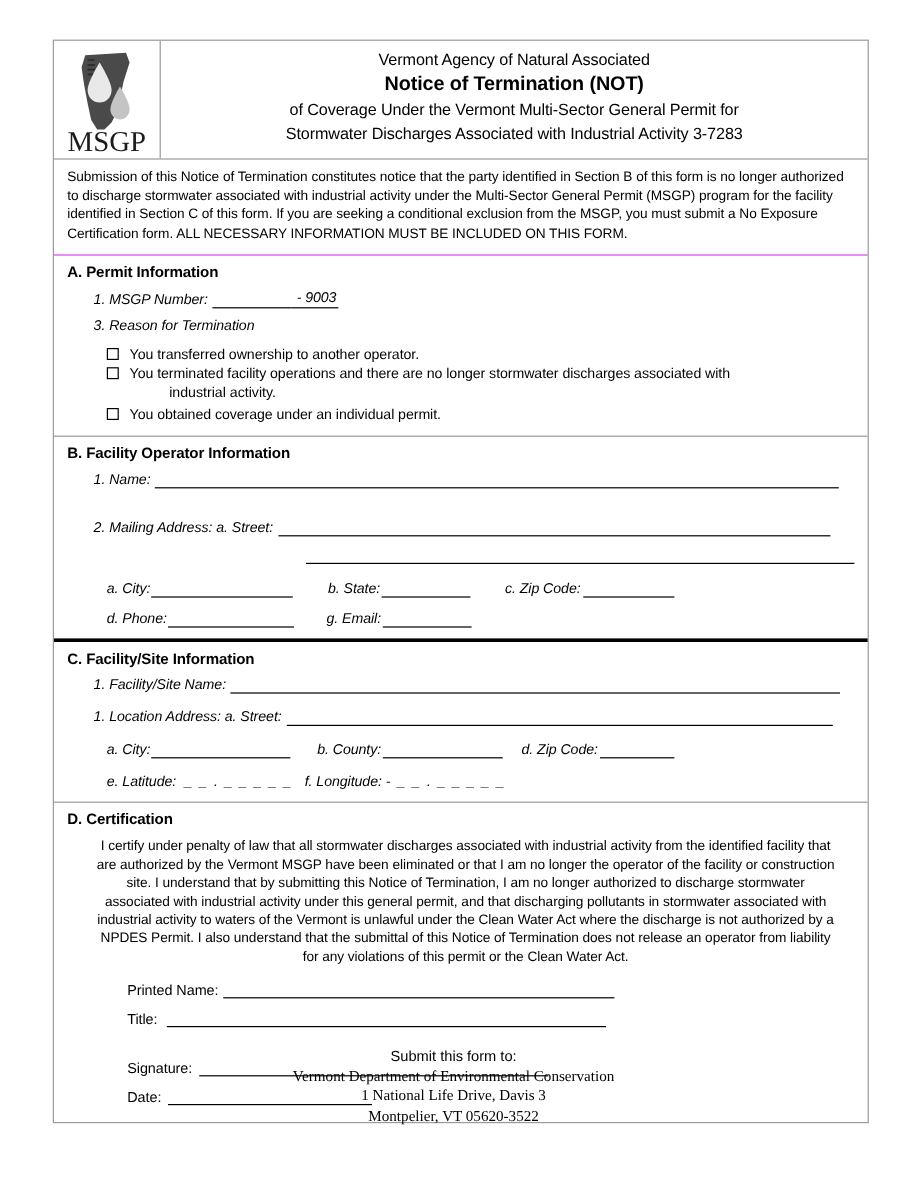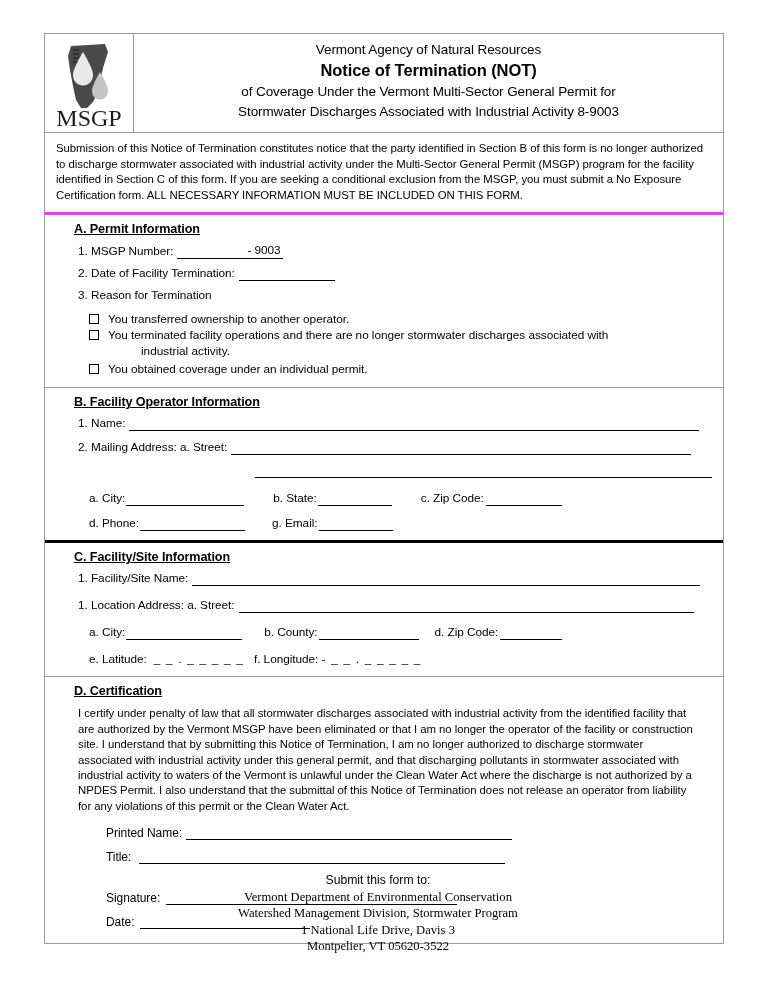--- a/index.html
+++ b/index.html
@@ -80,47 +80,47 @@
     letter-spacing: -0.1px;
     text-align: center;
   }
 
   
   .intro {
     padding: 8px 11px 9px 11px;
     font-size: 11.4px;
     line-height: 15.6px;
     text-align: left;
-    border-bottom: 3px solid #d946ef;
+    border-bottom: 1px solid #d946ef;
     letter-spacing: -0.05px;
   }
 
   
   .section {
     padding: 7px 11px 9px 11px;
     box-sizing: border-box;
   }
   .divider-thin { border-bottom: 1px solid #9a9a9a; }
   .divider-thick { border-bottom: 3px solid #000000; }
 
   .sec-title {
     font-size: 12.6px;
     font-weight: bold;
-    margin: 0 0 4px 18px;
+    margin: 0 0 4px 0;
     letter-spacing: -0.1px;
-    text-decoration: underline;
   }
 
   .row {
     display: flex;
     align-items: flex-end;
     font-size: 11.8px;
     line-height: 16px;
     margin-top: 6px;
     letter-spacing: -0.05px;
+    font-style: italic;
   }
 
   .lbl { white-space: nowrap; }
   .indent1 { padding-left: 22px; }
 
   
   .rule {
     display: inline-block;
     border-bottom: 1.6px solid #000;
     height: 12px;
@@ -155,21 +155,21 @@
     letter-spacing: 1.2px;
     font-size: 11.8px;
     white-space: nowrap;
   }
 
   
   .cert-body {
     font-size: 11.4px;
     line-height: 15.4px;
     padding: 4px 14px 0 22px;
-    text-align: left;
+    text-align: center;
     letter-spacing: -0.05px;
   }
 
   .sig-block { padding-left: 22px; margin-top: 12px; }
   .sig-row {
     display: flex;
     align-items: flex-end;
     font-size: 12px;
     margin-top: 10px;
     letter-spacing: -0.05px;
@@ -216,42 +216,38 @@
             <path d="M30 14 C30 14 20 30 20 37 C20 43 24.5 47.5 30 47.5 C35.5 47.5 40 43 40 37 C40 30 30 14 30 14 Z" fill="#e9e9e9"></path>
 
             <path d="M47 34 C47 34 39 47 39 53 C39 58 42.6 61.5 47 61.5 C51.4 61.5 55 58 55 53 C55 47 47 34 47 34 Z" fill="#c4c4c4"></path>
 
             <text x="36" y="88" text-anchor="middle" font-family="Liberation Serif, serif" font-size="24" fill="#1c1c1c">MSGP</text>
           </svg>
         </div>
       </div>
 
       <div class="title-cell">
-        <div class="title-line-1">Vermont Agency of Natural Resources</div>
+        <div class="title-line-1">Vermont Agency of Natural Associated</div>
         <div class="title-line-2">Notice of Termination (NOT)</div>
         <div class="title-line-3">of Coverage Under the Vermont Multi-Sector General Permit for</div>
-        <div class="title-line-4">Stormwater Discharges Associated with Industrial Activity 8-9003</div>
+        <div class="title-line-4">Stormwater Discharges Associated with Industrial Activity 3-7283</div>
       </div>
     </div>
 
     <div class="intro">Submission of this Notice of Termination constitutes notice that the party identified in Section B of this form is no longer authorized to discharge stormwater associated with industrial activity under the Multi-Sector General Permit (MSGP) program for the facility identified in Section C of this form. If you are seeking a conditional exclusion from the MSGP, you must submit a No Exposure Certification form.  ALL NECESSARY INFORMATION MUST BE INCLUDED ON THIS FORM.</div>
 
     <div class="section divider-thin">
       <div class="sec-title">A. Permit Information</div>
 
       <div class="row indent1">
         <span class="lbl">1. MSGP Number:</span>
         <span class="rule" style="width:66px"></span>
         <span style="border-bottom:1.6px solid #000; padding:0 2px 0 4px;">- 9003</span>
       </div>
 
-      <div class="row indent1">
-        <span class="lbl">2. Date of Facility Termination:</span>
-        <span class="rule" style="width:96px"></span>
-      </div>
 
       <div class="row indent1">
         <span class="lbl">3. Reason for Termination</span>
       </div>
 
       <div class="cbx-list">
 
         <div class="cbx-row">
           <span class="cbx"></span>
           <span class="cbx-text">You transferred ownership to another operator.</span>
@@ -271,21 +267,21 @@
     </div>
 
     <div class="section divider-thick">
       <div class="sec-title">B. Facility Operator Information</div>
 
       <div class="row indent1">
         <span class="lbl">1. Name:</span>
         <span class="rule thin" style="width:570px"></span>
       </div>
 
-      <div class="row indent1" style="margin-top:8px">
+      <div class="row indent1" style="margin-top:24px">
         <span class="lbl">2. Mailing Address: a. Street:</span>
         <span class="rule thin" style="width:460px"></span>
       </div>
 
       <div class="row" style="margin-top:10px; padding-left:199px">
         <span class="rule thin" style="width:460px; margin-left:0"></span>
       </div>
 
       <div class="row" style="margin-top:12px; padding-left:33px">
         <span class="lbl">a. City:</span>
@@ -367,18 +363,17 @@
           <span class="rule" style="width:170px; margin-left:6px"></span>
         </div>
       </div>
     </div>
 
   </div>
 
   <div class="footer">
     <div class="footer-head">Submit this form to:</div>
     <div class="footer-addr">Vermont Department of Environmental Conservation</div>
-    <div class="footer-addr">Watershed Management Division, Stormwater Program</div>
     <div class="footer-addr">1 National Life Drive, Davis 3</div>
     <div class="footer-addr">Montpelier, VT 05620-3522</div>
   </div>
 
 </div>
 
 </body></html>

